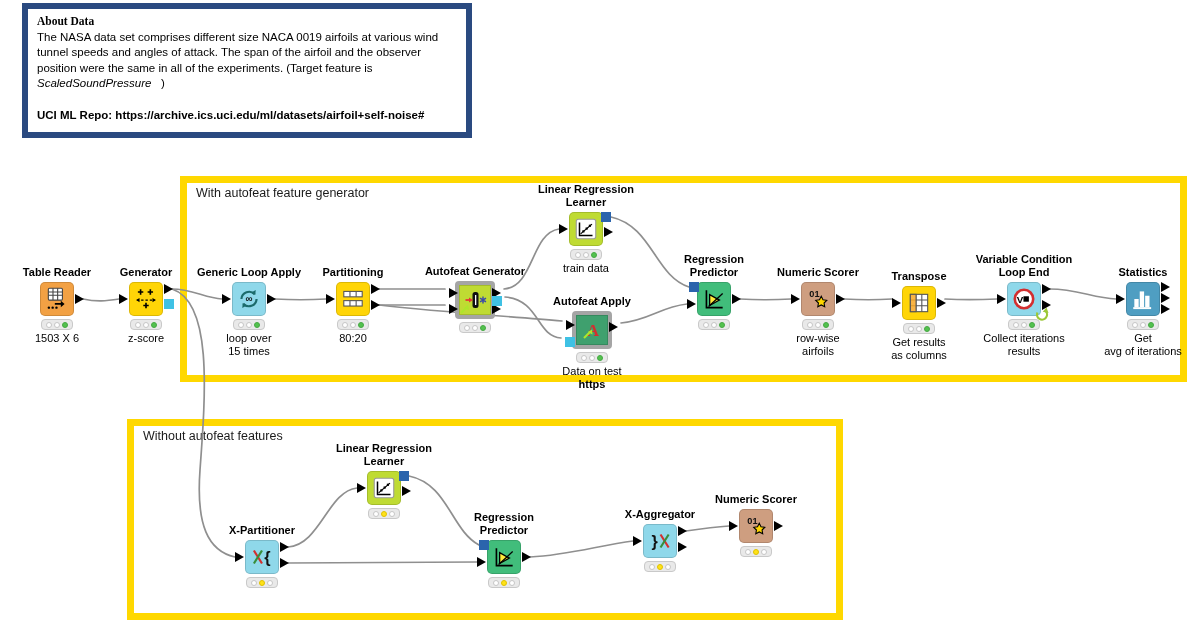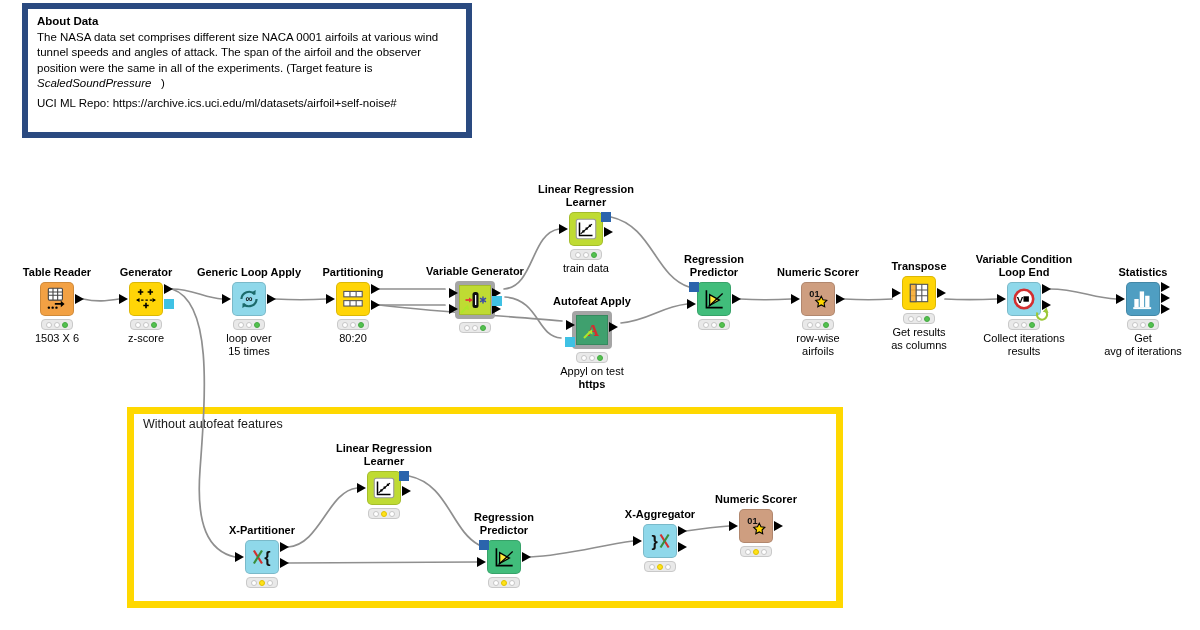--- a/index.html
+++ b/index.html
@@ -3,22 +3,22 @@
 <meta charset="utf-8">
 <style>
   html,body{margin:0;padding:0;background:#fff;}
   .canvas{position:relative;width:1200px;height:630px;background:#ffffff;
           font-family:"Liberation Sans",sans-serif;overflow:hidden;}
 
   
   .about-box{position:absolute;left:22px;top:3px;width:450px;height:135px;
              border:6px solid #2A4A80;box-sizing:border-box;background:#fff;
              padding:5px 9px;font-size:11.5px;line-height:15.5px;color:#000;z-index:1;}
-  .about-title{font-weight:700;}
-  .about-repo{margin-top:4px;}
+  .about-title{font-weight:700;font-family:Liberation Serif, serif;}
+  .about-repo{margin-top:16px;font-weight:bold;}
 
   .group-box{position:absolute;border:7px solid #FFD800;box-sizing:border-box;z-index:1;background:transparent;}
   .group-label{position:absolute;top:3px;left:9px;font-size:12.5px;color:#1a1a1a;white-space:nowrap;}
 
   
   svg.wires{position:absolute;left:0;top:0;z-index:2;}
   .wire{fill:none;stroke:#8F8F8F;stroke-width:1.7px;stroke-linecap:round;}
 
   
   .node{position:absolute;width:34px;height:34px;z-index:3;}
@@ -57,27 +57,30 @@
 
   .corner-arrow{position:absolute;left:0px;bottom:0px;width:11px;height:11px;}
   .loopback{position:absolute;right:-9px;bottom:-8px;width:17px;height:17px;}
   .icon{display:block;}
 </style>
 </head>
 <body>
 
 <div class="canvas">
 
-  <div class="group-box" style="left:127px;top:407px;width:716px;height:201px">
+  <div class="group-box" style="left:180px;top:176px;width:1007px;height:206px">
+    <div class="group-label">With autofeat feature generator</div>
+  </div>
+  <div class="group-box" style="left:127px;top:419px;width:716px;height:201px">
     <div class="group-label">Without autofeat features</div>
   </div>
 
   <div class="about-box">
     <div class="about-title">About Data</div>
-    <div class="about-body"><span>The NASA data set comprises different size NACA 0001 airfoils at various wind tunnel speeds and angles of attack. The span of the airfoil and the observer position were the same in all of the experiments. (Target feature is</span> <i>ScaledSoundPressure</i><span>&nbsp;&nbsp;&nbsp;)</span></div>
+    <div class="about-body"><span>The NASA data set comprises different size NACA 0019 airfoils at various wind tunnel speeds and angles of attack. The span of the airfoil and the observer position were the same in all of the experiments. (Target feature is</span> <i>ScaledSoundPressure</i><span>&nbsp;&nbsp;&nbsp;)</span></div>
     <div class="about-repo">UCI ML Repo: https://archive.ics.uci.edu/ml/datasets/airfoil+self-noise#</div>
   </div>
 
   <svg class="wires" width="1200" height="630">
     <path class="wire" d="M83,299 C97,302 106,301 119,299"></path>
     <path class="wire" d="M172,289 C192,289 205,298 222,299"></path>
     <path class="wire" d="M172,289 C212,302 206,390 200,470 C196,525 208,551 235,557"></path>
     <path class="wire" d="M275,299 C292,300 310,300 326,299"></path>
     <path class="wire" d="M379,289 C400,289 425,289 445,289"></path>
     <path class="wire" d="M379,305 C400,305 425,305 445,305"></path>
@@ -176,21 +179,21 @@
     </div>
     <div class="lights" data-state="green">
         <span class="dot"></span>
         <span class="dot"></span>
         <span class="dot"></span>
       </div>
     <div class="node-annotation">80:20</div>
   </div>
 
   <div class="node comp" style="left:455px;top:281px">
-    <div class="node-title">Variable Generator</div>
+    <div class="node-title">Autofeat Generator</div>
     <div class="node-body c-lime">
       <svg class="icon" width="24" height="24" viewBox="0 0 24 24">
         <rect x="9.5" y="4" width="6" height="16" rx="2.5" fill="#111"></rect>
         <rect x="12" y="7" width="1.3" height="10" fill="#fff"></rect>
         <path d="M2.5 12h4" stroke="#E53935" stroke-width="1.8"></path>
         <path d="M6 9.5l4 2.5 -4 2.5z" fill="#E53935"></path>
         <path d="M20 8.5v7 M17 10.2l6 3.6 M23 10.2l-6 3.6" stroke="#3949AB" stroke-width="1.4"></path>
       </svg>
       <svg class="corner-arrow" viewBox="0 0 11 11">
         <path d="M2 9 L7 4" stroke="#AEE52B" stroke-width="2" fill="none"></path>
@@ -243,21 +246,21 @@
       </svg>
       <span class="port p-arrow" style="left:-10px;top:5px"></span>
       <span class="port p-sq sq-cyan" style="left:-11px;top:22px"></span>
       <span class="port p-arrow" style="right:-10px;top:7px"></span>
     </div>
     <div class="lights" data-state="green">
         <span class="dot"></span>
         <span class="dot"></span>
         <span class="dot"></span>
       </div>
-    <div class="node-annotation"><span>Appyl on test</span>
+    <div class="node-annotation"><span>Data on test</span>
 <span class="ann-bold">https</span></div>
   </div>
 
   <div class="node" style="left:697px;top:282px">
     <div class="node-title">Regression
 Predictor</div>
     <div class="node-body c-green">
       <svg class="icon" width="26" height="26" viewBox="0 0 24 24">
         <path d="M5 4v16h15" stroke="#000" stroke-width="1.5" fill="none"></path>
         <polygon points="8,8 8,18 17,13" fill="#FFEB3B" stroke="#000" stroke-width="1.2"></polygon>
@@ -286,21 +289,21 @@
     </div>
     <div class="lights" data-state="green">
         <span class="dot"></span>
         <span class="dot"></span>
         <span class="dot"></span>
       </div>
     <div class="node-annotation">row-wise
 airfoils</div>
   </div>
 
-  <div class="node" style="left:902px;top:276px">
+  <div class="node" style="left:902px;top:286px">
     <div class="node-title">Transpose</div>
     <div class="node-body c-yellow">
       <svg class="icon" width="26" height="26" viewBox="0 0 24 24">
         <rect x="4" y="4" width="16" height="16" fill="#fff" stroke="#555"></rect>
         <path d="M9.3 4v16 M14.6 4v16 M4 9.3h16 M4 14.6h16" stroke="#555" fill="none"></path>
         <rect x="4" y="4" width="5.3" height="16" fill="#F9A825" opacity="0.85" stroke="#555"></rect>
       </svg>
       <span class="port p-arrow" style="left:-10px;top:12px"></span>
       <span class="port p-arrow" style="right:-10px;top:12px"></span>
     </div>

